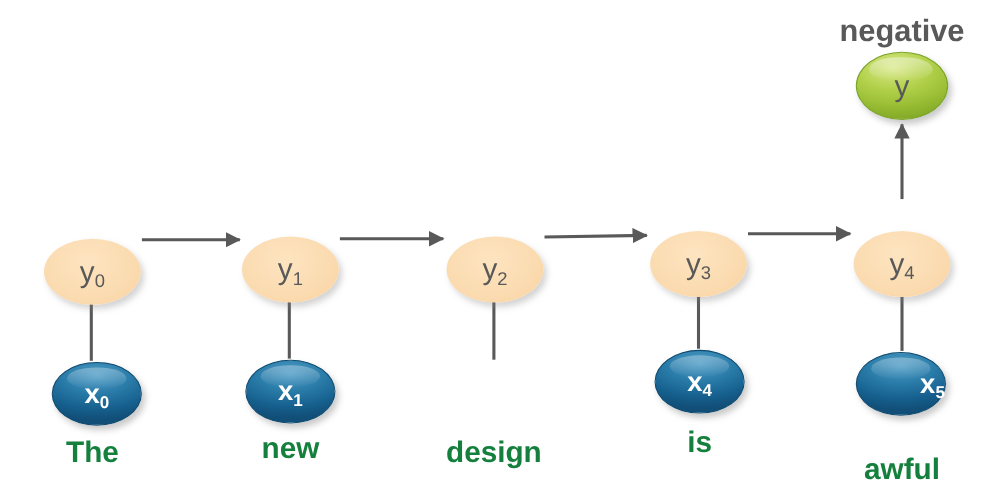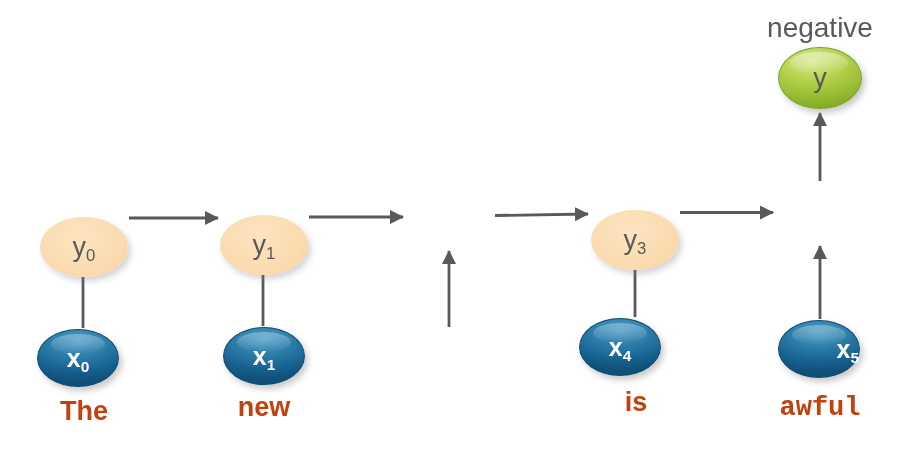--- a/index.html
+++ b/index.html
@@ -39,34 +39,34 @@
     color:#595959;font-size:27px;
   }
   .output-node::before{
     content:"";position:absolute;left:14%;top:6%;width:70%;height:38%;
     border-radius:50%;
     background:linear-gradient(rgba(255,255,255,0.42), rgba(255,255,255,0));
   }
   sub{font-size:0.62em;line-height:0;vertical-align:-0.3em;}
   .word{
     position:absolute;transform:translateX(-50%);
-    font-weight:bold;color:#c2410c;font-size:27px;white-space:nowrap;
+    font-weight:bold;color:#15803d;font-size:27px;white-space:nowrap;
   }
   .prediction{
     position:absolute;transform:translateX(-50%);
-    font-weight:normal;color:#595959;font-size:28px;white-space:nowrap;
+    font-weight:bold;color:#595959;font-size:28px;white-space:nowrap;
   }
   
   #h0{left:40px;top:189px;} #h1{left:220px;top:187px;text-align:center;} #h2{left:406px;top:187px;}
   #h3{left:591px;top:182px;} #h4{left:776px;top:182px;}
-  #i0{left:37px;top:329px;} #i1{left:223px;top:327px;text-align:right;} #i2{left:408px;top:328px;}
-  #i3{left:579px;top:318px;} #i4{left:778px;top:320px;justify-content:flex-end;}
+  #i0{left:47px;top:329px;} #i1{left:223px;top:327px;text-align:right;} #i2{left:408px;top:328px;}
+  #i3{left:595px;top:318px;} #i4{left:778px;top:320px;justify-content:flex-end;}
   #out{left:778px;top:47px;}
   #w0{left:84px;top:396px;} #w1{left:264px;top:392px;} #w2{left:449px;top:396px;}
-  #w3{left:636px;top:387px;text-align:right;} #w4{left:820px;top:393px;font-family:Liberation Mono, monospace;}
+  #w3{left:636px;top:387px;text-align:right;} #w4{left:820px;top:411px;}
   #neg{left:820px;top:12px;}
 </style>
 </head>
 <body>
 
 <div class="canvas">
 
   <svg class="arrows" viewBox="0 0 900 451">
     <defs>
       <marker id="ah" markerUnits="userSpaceOnUse" markerWidth="18" markerHeight="16" refX="13" refY="7" orient="auto">
@@ -89,35 +89,42 @@
   <div class="node output-node" id="out">
     <span class="nlabel"><span>y</span><sub></sub></span>
   </div>
 
   <div class="node hidden-node" id="h0">
     <span class="nlabel"><span>y</span><sub>0</sub></span>
   </div>
   <div class="node hidden-node" id="h1">
     <span class="nlabel"><span>y</span><sub>1</sub></span>
   </div>
+  <div class="node hidden-node" id="h2">
+    <span class="nlabel"><span>y</span><sub>2</sub></span>
+  </div>
   <div class="node hidden-node" id="h3">
     <span class="nlabel"><span>y</span><sub>3</sub></span>
+  </div>
+  <div class="node hidden-node" id="h4">
+    <span class="nlabel"><span>y</span><sub>4</sub></span>
   </div>
 
   <div class="node input-node" id="i0">
     <span class="nlabel"><span>x</span><sub>0</sub></span>
   </div>
   <div class="node input-node" id="i1">
     <span class="nlabel"><span>x</span><sub>1</sub></span>
   </div>
   <div class="node input-node" id="i3">
     <span class="nlabel"><span>x</span><sub>4</sub></span>
   </div>
   <div class="node input-node" id="i4">
     <span class="nlabel"><span>x</span><sub>5</sub></span>
   </div>
 
   <div class="word" id="w0">The</div>
   <div class="word" id="w1">new</div>
+  <div class="word" id="w2">design</div>
   <div class="word" id="w3">is</div>
   <div class="word" id="w4">awful</div>
 
 </div>
 
 </body></html>

